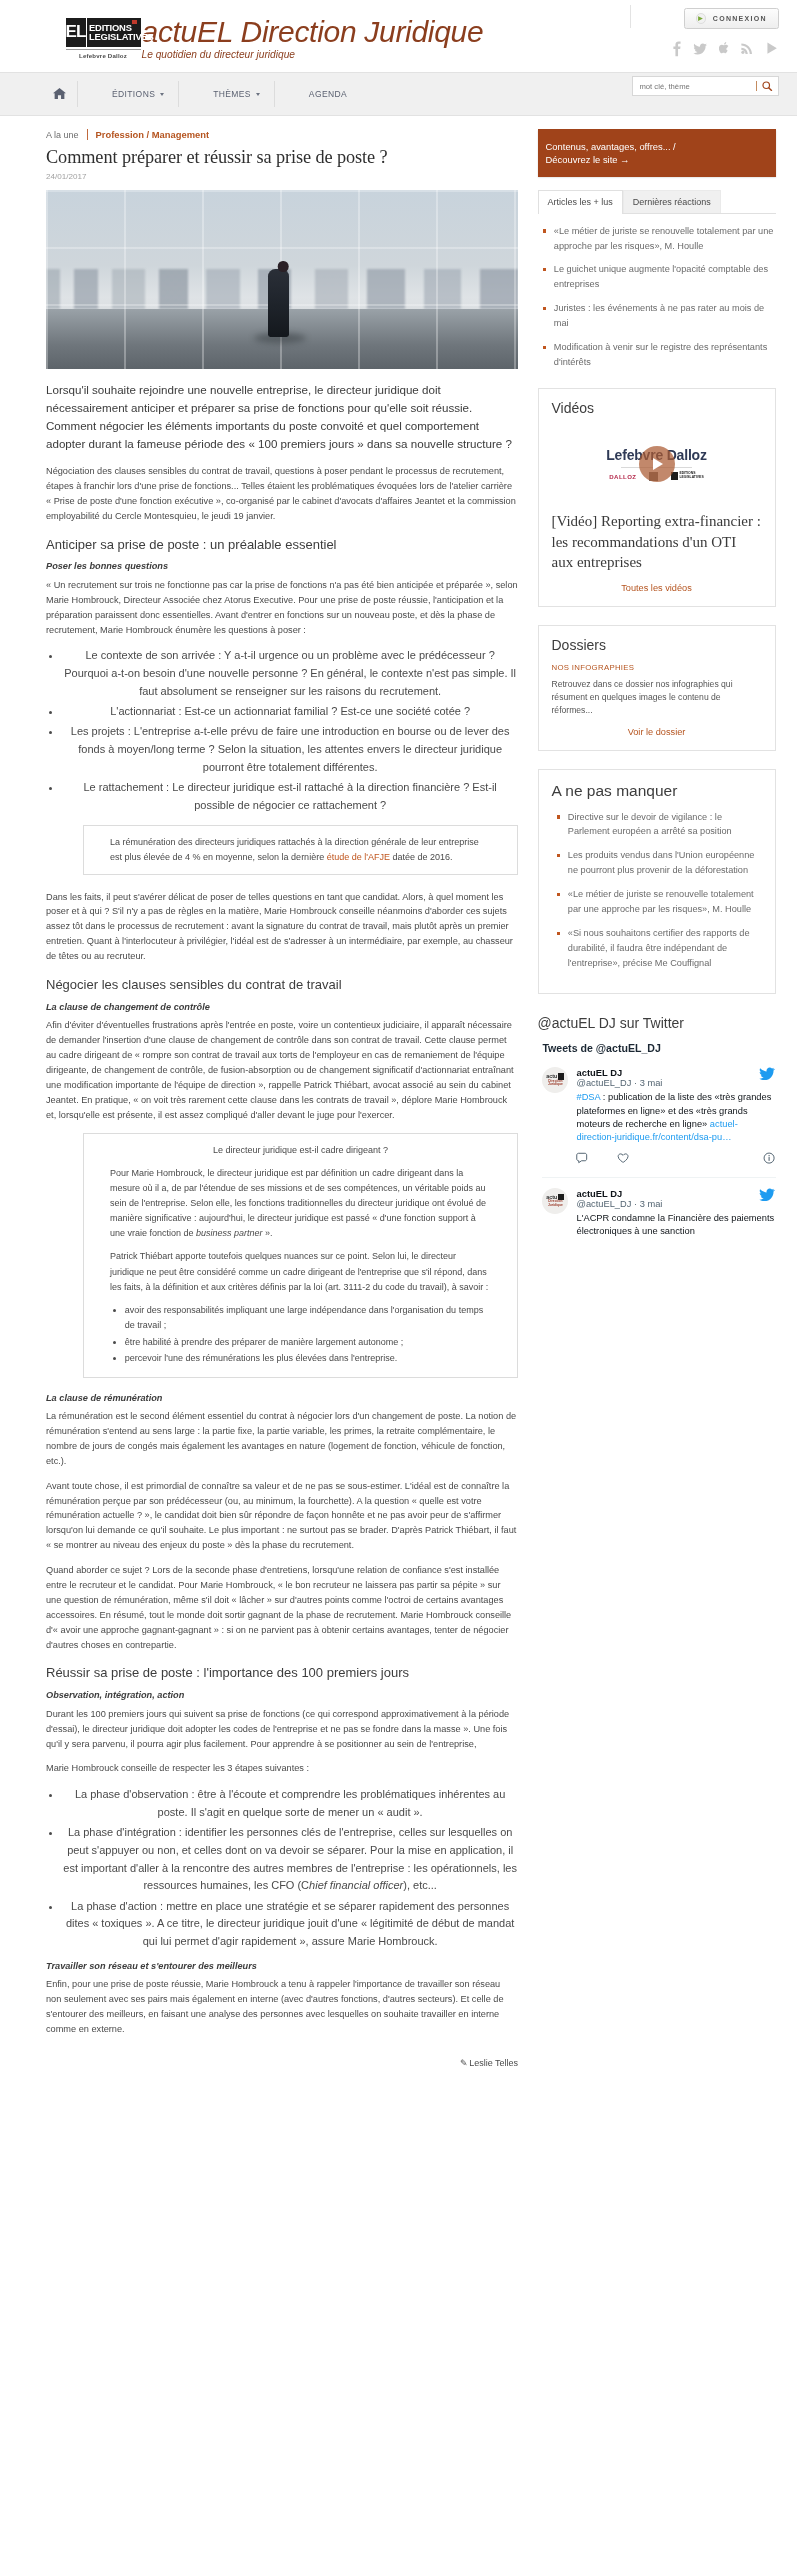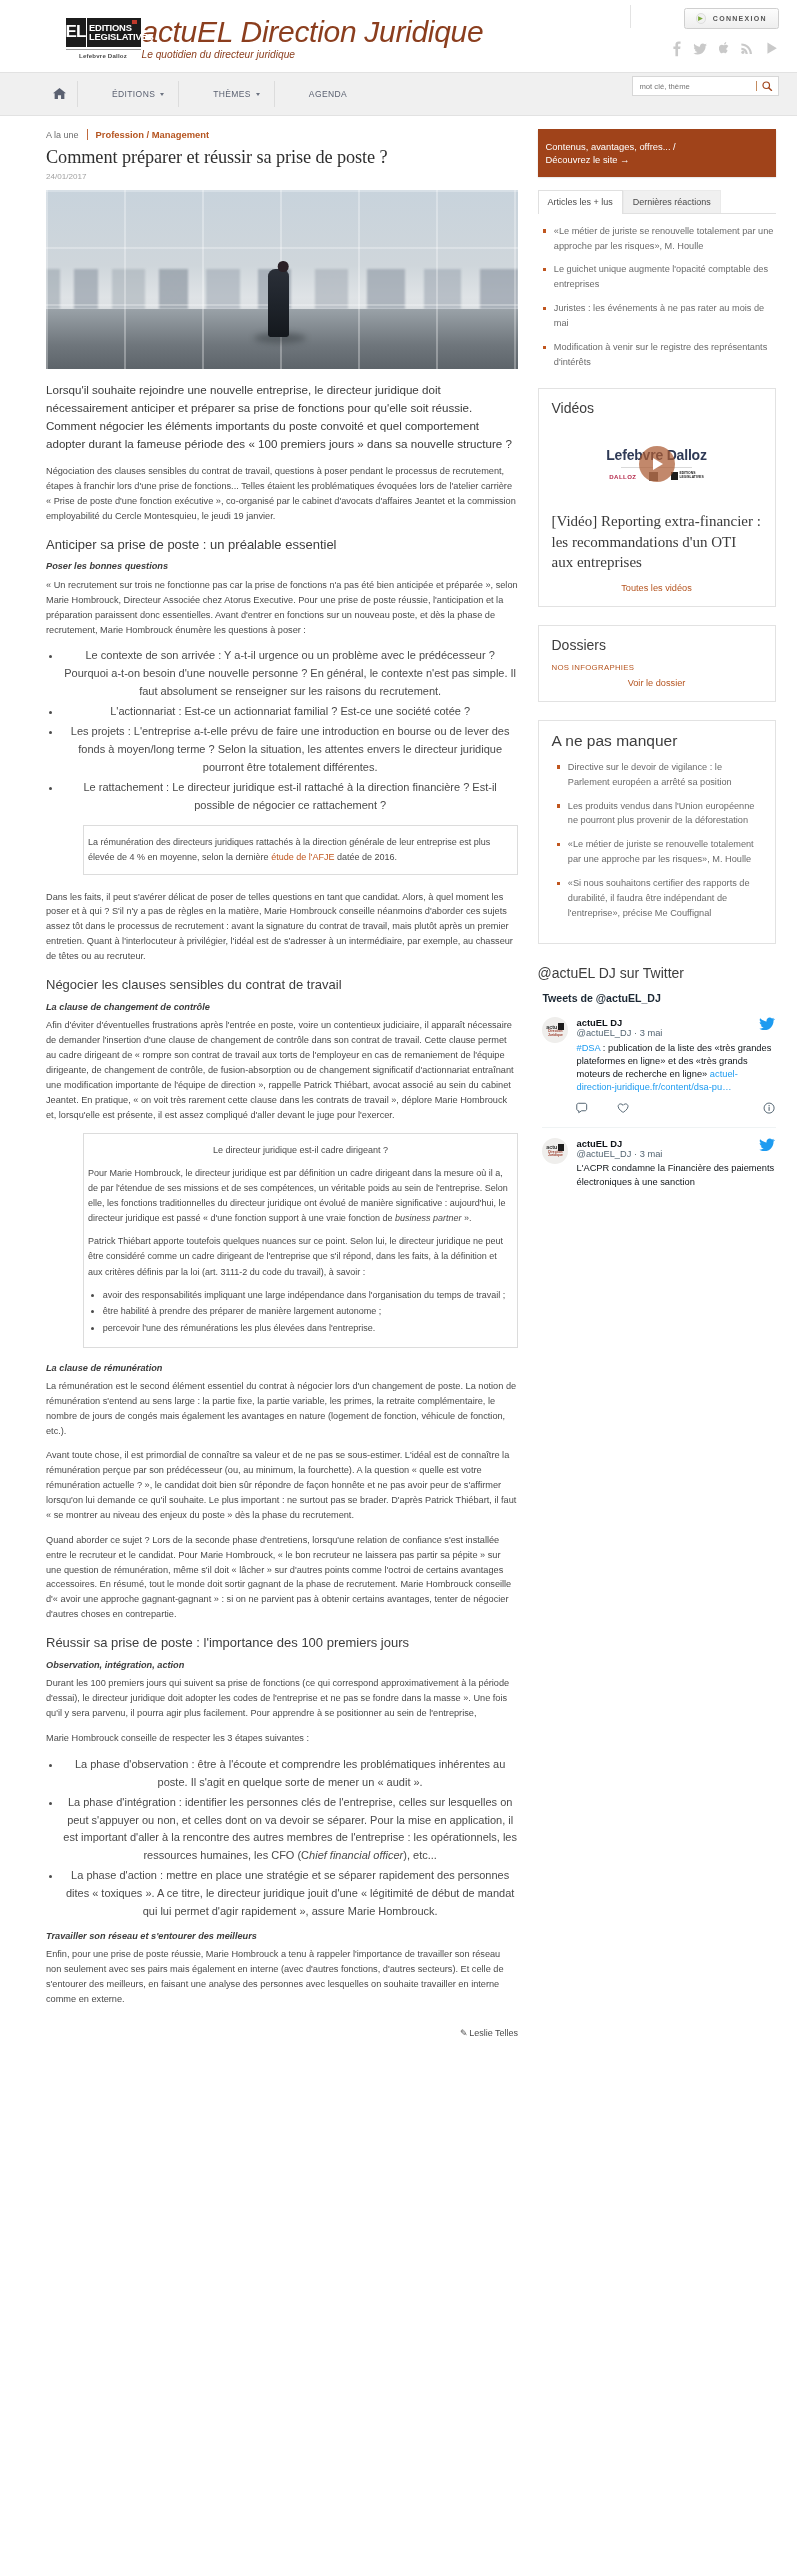--- a/index.html
+++ b/index.html
@@ -312,21 +312,21 @@
   }
   ul.body-list li {
     font-size: 11px;
     line-height: 1.62;
     color: #4a4a4a;
     margin-bottom: 2.4px;
     text-align: center;
   }
   .callout {
     border: 0.8px solid #dcdcdc;
-    padding: 9px 4px;
+    padding: 9px 26px;
     margin: 4.9px 0 14.7px 37px;
     font-size: 9px;
     line-height: 1.68;
     color: #4a4a4a;
   }
   .callout a.inline-link { color: #c0561f; }
   .callout.wide { margin-left: 37px; margin-right: 0; }
   .callout .callout-title {
     text-align: center;
     font-size: 9px;
@@ -727,20 +727,21 @@
             <span class="tri"></span>
           </div>
       </div>
       <div class="video-title">[Vidéo] Reporting extra-financier : les recommandations d'un OTI aux entreprises</div>
       <a class="panel-link">Toutes les vidéos</a>
     </section>
 
     <section class="panel">
       <h2>Dossiers</h2>
       <div class="kicker">NOS INFOGRAPHIES</div>
+      <div class="dossier-text">Retrouvez dans ce dossier nos infographies qui résument en quelques images le contenu de réformes...</div>
       <a class="panel-link">Voir le dossier</a>
     </section>
 
     <section class="panel">
       <h2 class="big">A ne pas manquer</h2>
       <ul class="side-list">
         <li>Directive sur le devoir de vigilance : le Parlement européen a arrêté sa position</li>
         <li>Les produits vendus dans l'Union européenne ne pourront plus provenir de la déforestation</li>
         <li>«Le métier de juriste se renouvelle totalement par une approche par les risques», M. Houlle</li>
         <li>«Si nous souhaitons certifier des rapports de durabilité, il faudra être indépendant de l'entreprise», précise Me Couffignal</li>

